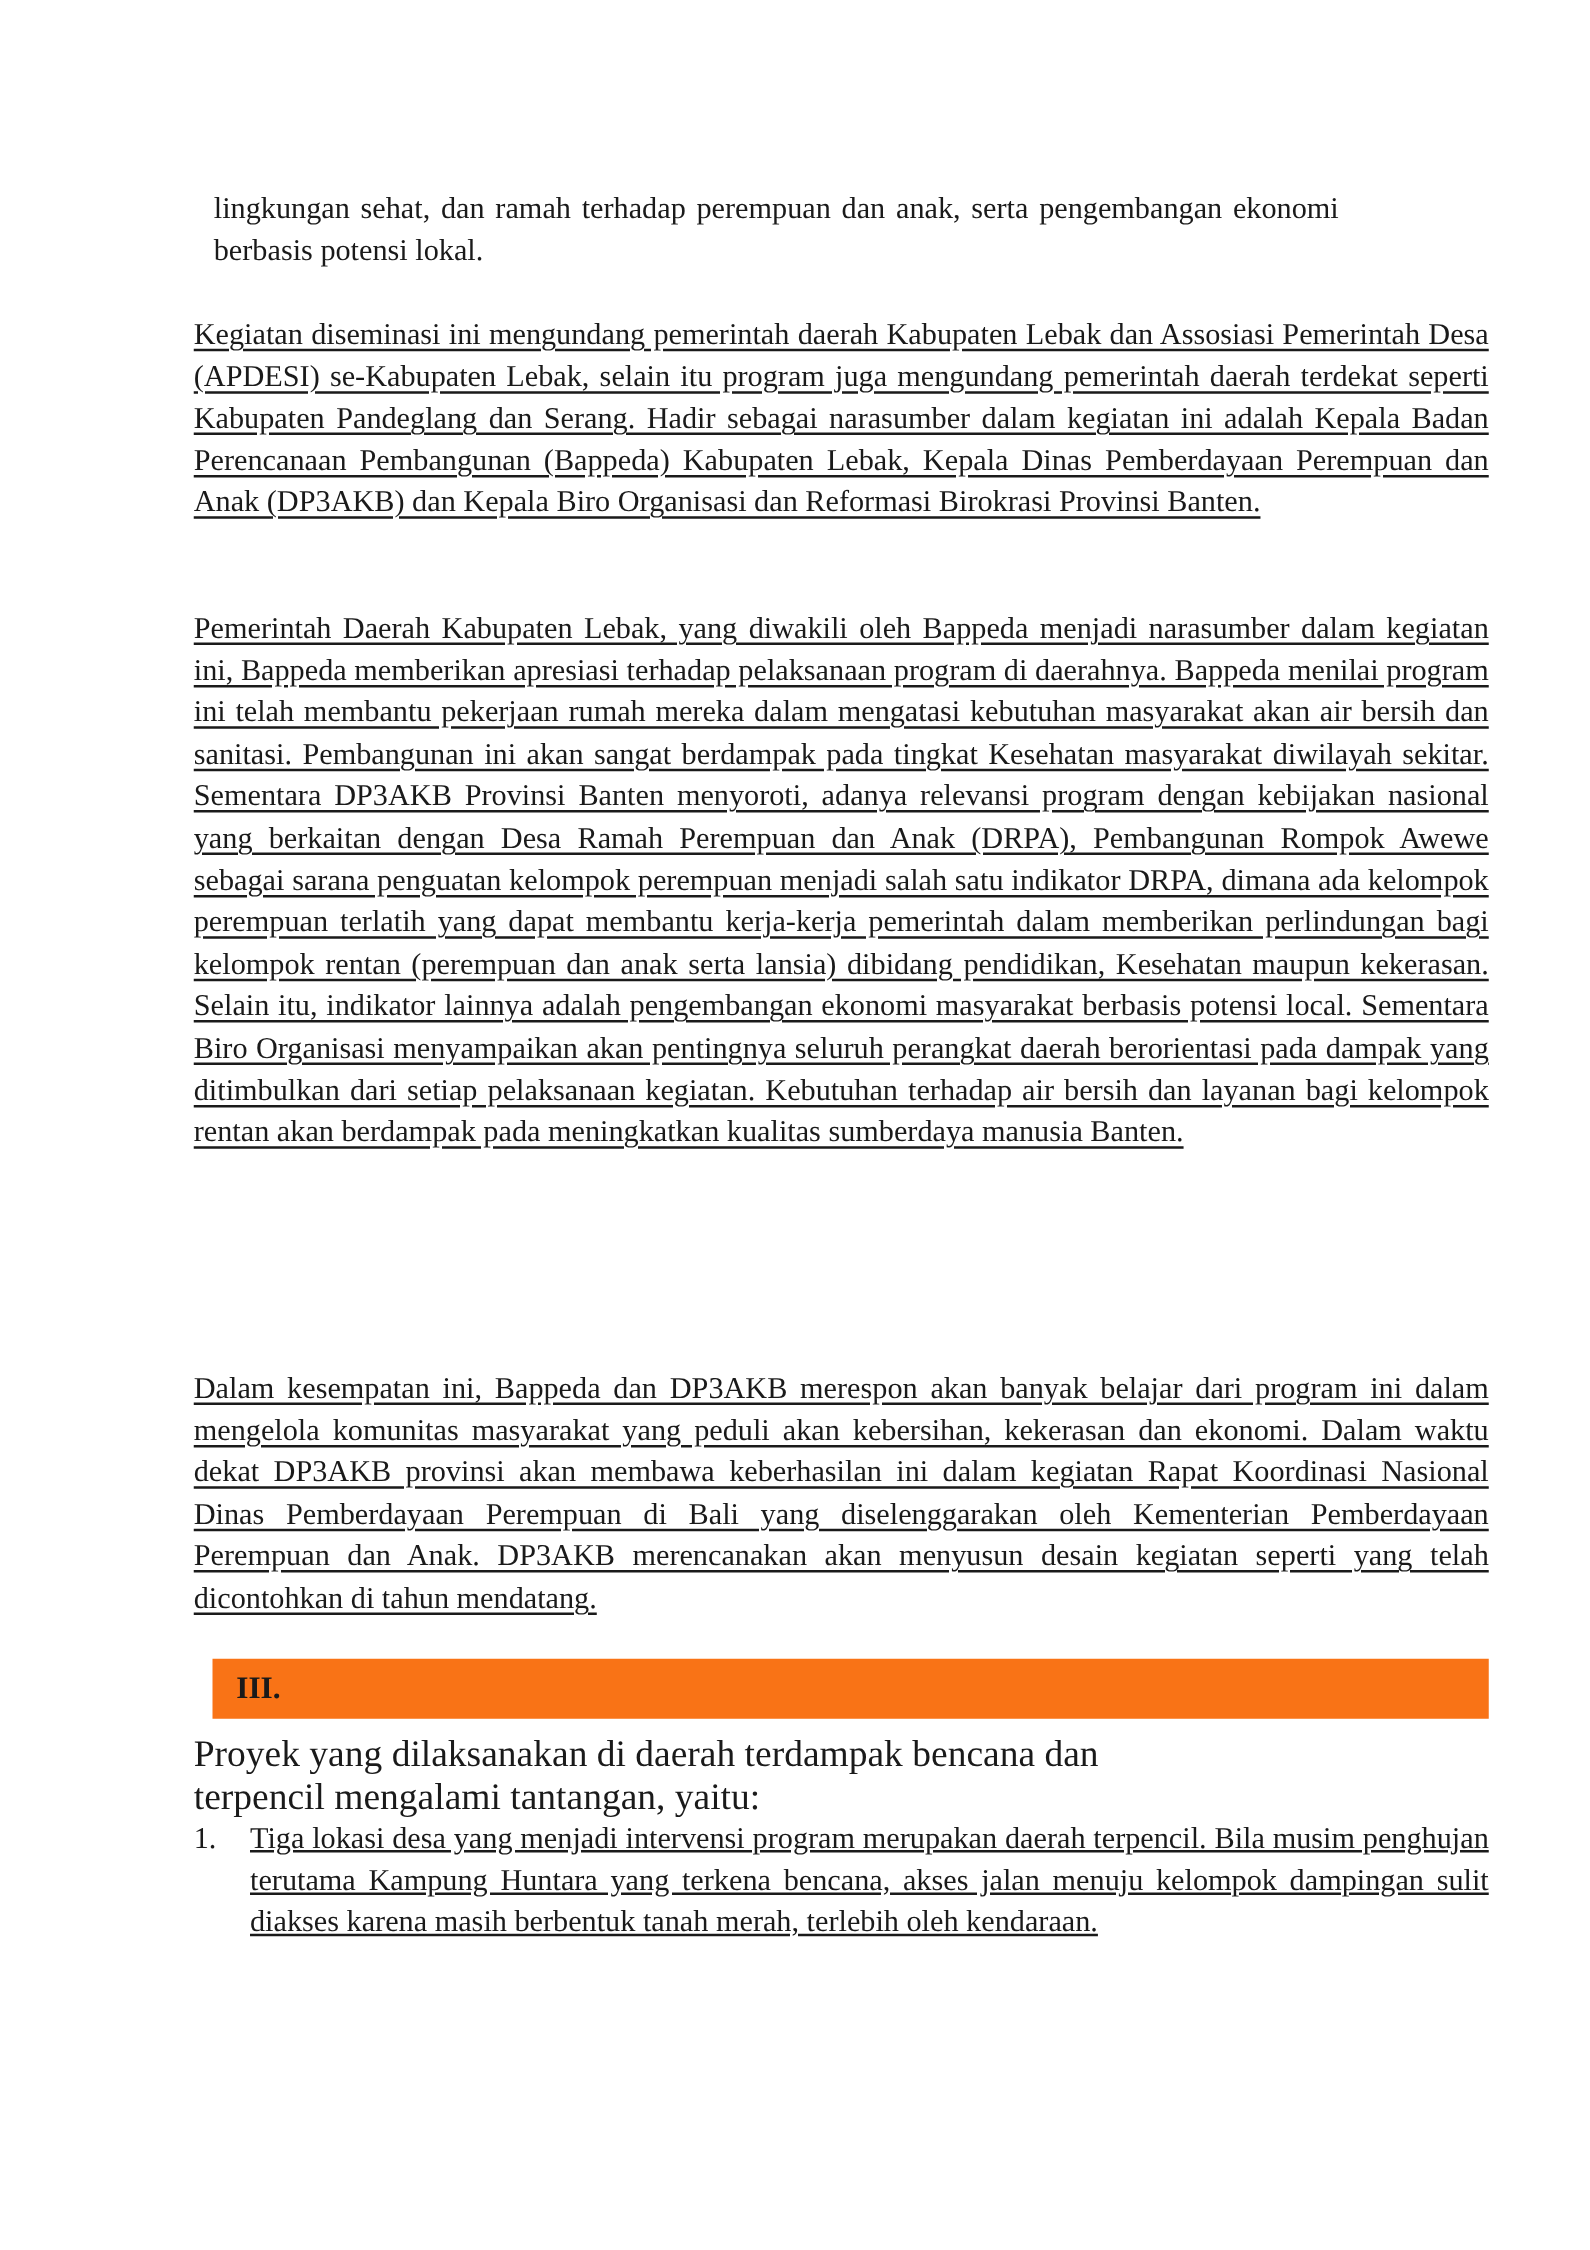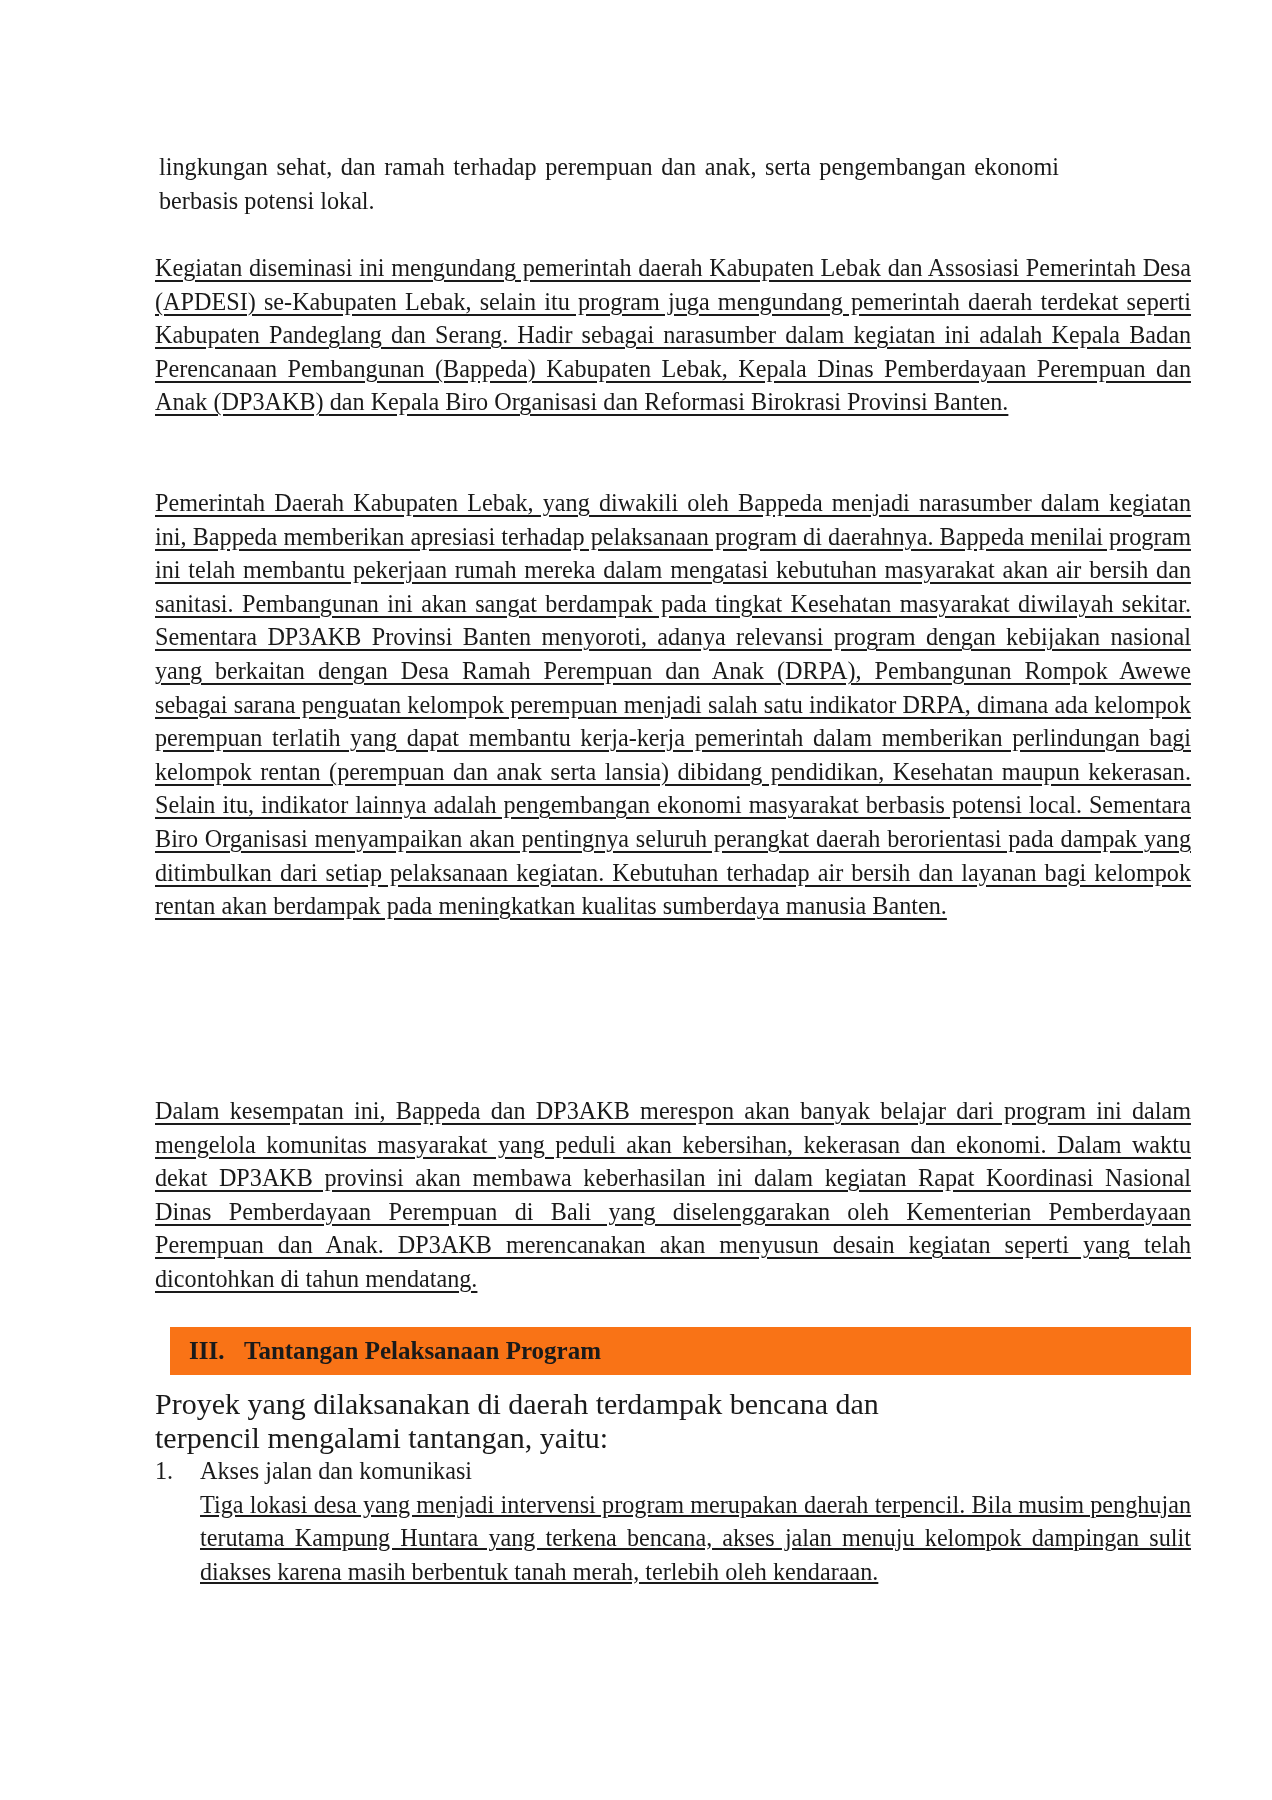--- a/index.html
+++ b/index.html
@@ -27,21 +27,21 @@
       margin: 0;
       text-align: justify;
       text-align-last: left;
     }
     .para.u {
       text-decoration: underline;
       text-decoration-thickness: 2px;
       text-underline-offset: 4px;
       font-family: Liberation Serif, serif;
     }
-    .p1 { position: absolute; top: 0; left: 4px; width: 1036px; }
+    .p1 { position: absolute; top: 0; left: 16px; width: 1036px; }
     .p2 { position: absolute; top: 101px; left: 0; width: 1036px; }
     .p3 { position: absolute; top: 336px; left: 0; width: 1036px; }
     .p4 { position: absolute; top: 906px; left: 0; width: 1036px; margin-top: 38px; }
 
     .section-header {
       position: absolute;
       top: 1177px;
       left: 15px;
       width: 1021px;
       height: 48px;
@@ -98,28 +98,26 @@
   <p class="para p1" style="width:900px;">lingkungan sehat, dan ramah terhadap perempuan dan anak, serta pengembangan ekonomi berbasis potensi lokal.</p>
 
   <p class="para u p2">Kegiatan diseminasi ini mengundang pemerintah daerah Kabupaten Lebak dan Assosiasi Pemerintah Desa  (APDESI) se-Kabupaten Lebak, selain itu program juga mengundang pemerintah daerah terdekat seperti Kabupaten Pandeglang dan Serang. Hadir sebagai narasumber dalam kegiatan ini adalah Kepala Badan Perencanaan Pembangunan (Bappeda) Kabupaten Lebak, Kepala Dinas Pemberdayaan Perempuan dan Anak (DP3AKB) dan Kepala Biro Organisasi dan Reformasi Birokrasi Provinsi Banten.</p>
 
   <p class="para u p3">Pemerintah Daerah Kabupaten Lebak, yang diwakili oleh Bappeda menjadi  narasumber dalam kegiatan ini, Bappeda memberikan apresiasi terhadap pelaksanaan program di daerahnya. Bappeda menilai program ini telah membantu pekerjaan rumah mereka dalam mengatasi kebutuhan masyarakat akan air bersih dan sanitasi. Pembangunan ini akan sangat berdampak pada tingkat Kesehatan masyarakat diwilayah sekitar.  Sementara DP3AKB Provinsi Banten menyoroti, adanya relevansi program dengan kebijakan nasional yang berkaitan dengan Desa Ramah Perempuan dan Anak (DRPA), Pembangunan Rompok Awewe sebagai sarana penguatan kelompok perempuan menjadi salah satu indikator DRPA, dimana ada kelompok perempuan terlatih yang dapat membantu kerja-kerja pemerintah dalam memberikan perlindungan bagi kelompok rentan (perempuan dan anak serta lansia) dibidang pendidikan, Kesehatan maupun kekerasan. Selain itu, indikator lainnya adalah pengembangan ekonomi masyarakat berbasis potensi local.  Sementara Biro Organisasi menyampaikan akan pentingnya seluruh perangkat daerah berorientasi pada dampak yang ditimbulkan dari setiap pelaksanaan kegiatan. Kebutuhan terhadap air bersih dan layanan bagi kelompok rentan akan berdampak pada meningkatkan kualitas sumberdaya manusia Banten.</p>
 
   <p class="para u p4">Dalam kesempatan ini, Bappeda dan DP3AKB merespon akan banyak belajar dari program ini dalam mengelola komunitas masyarakat yang peduli akan kebersihan, kekerasan dan ekonomi. Dalam waktu dekat DP3AKB provinsi akan membawa keberhasilan ini dalam kegiatan Rapat Koordinasi Nasional Dinas Pemberdayaan Perempuan di Bali yang diselenggarakan oleh Kementerian Pemberdayaan Perempuan dan Anak. DP3AKB merencanakan akan menyusun desain kegiatan seperti yang telah dicontohkan di tahun mendatang.</p>
 
   <div class="section-header">
     <span class="num">III.</span>
-    <span>Tantangan Pelaksanaan Program</span>
   </div>
 
   <p class="intro" style="margin:0; width:820px;">Proyek yang dilaksanakan di daerah terdampak bencana dan terpencil mengalami tantangan, yaitu:</p>
 
   <div class="list">
     <div class="list-item">
       <span class="marker">1.</span>
       <div class="content">
-        <div>Akses jalan dan komunikasi</div>
         <div class="desc">Tiga lokasi desa yang menjadi intervensi program merupakan daerah terpencil. Bila musim penghujan terutama Kampung Huntara yang terkena bencana,  akses jalan menuju kelompok dampingan sulit diakses karena masih berbentuk tanah merah, terlebih oleh  kendaraan.</div>
       </div>
     </div>
   </div>
 
 </div>
 
 </body></html>

